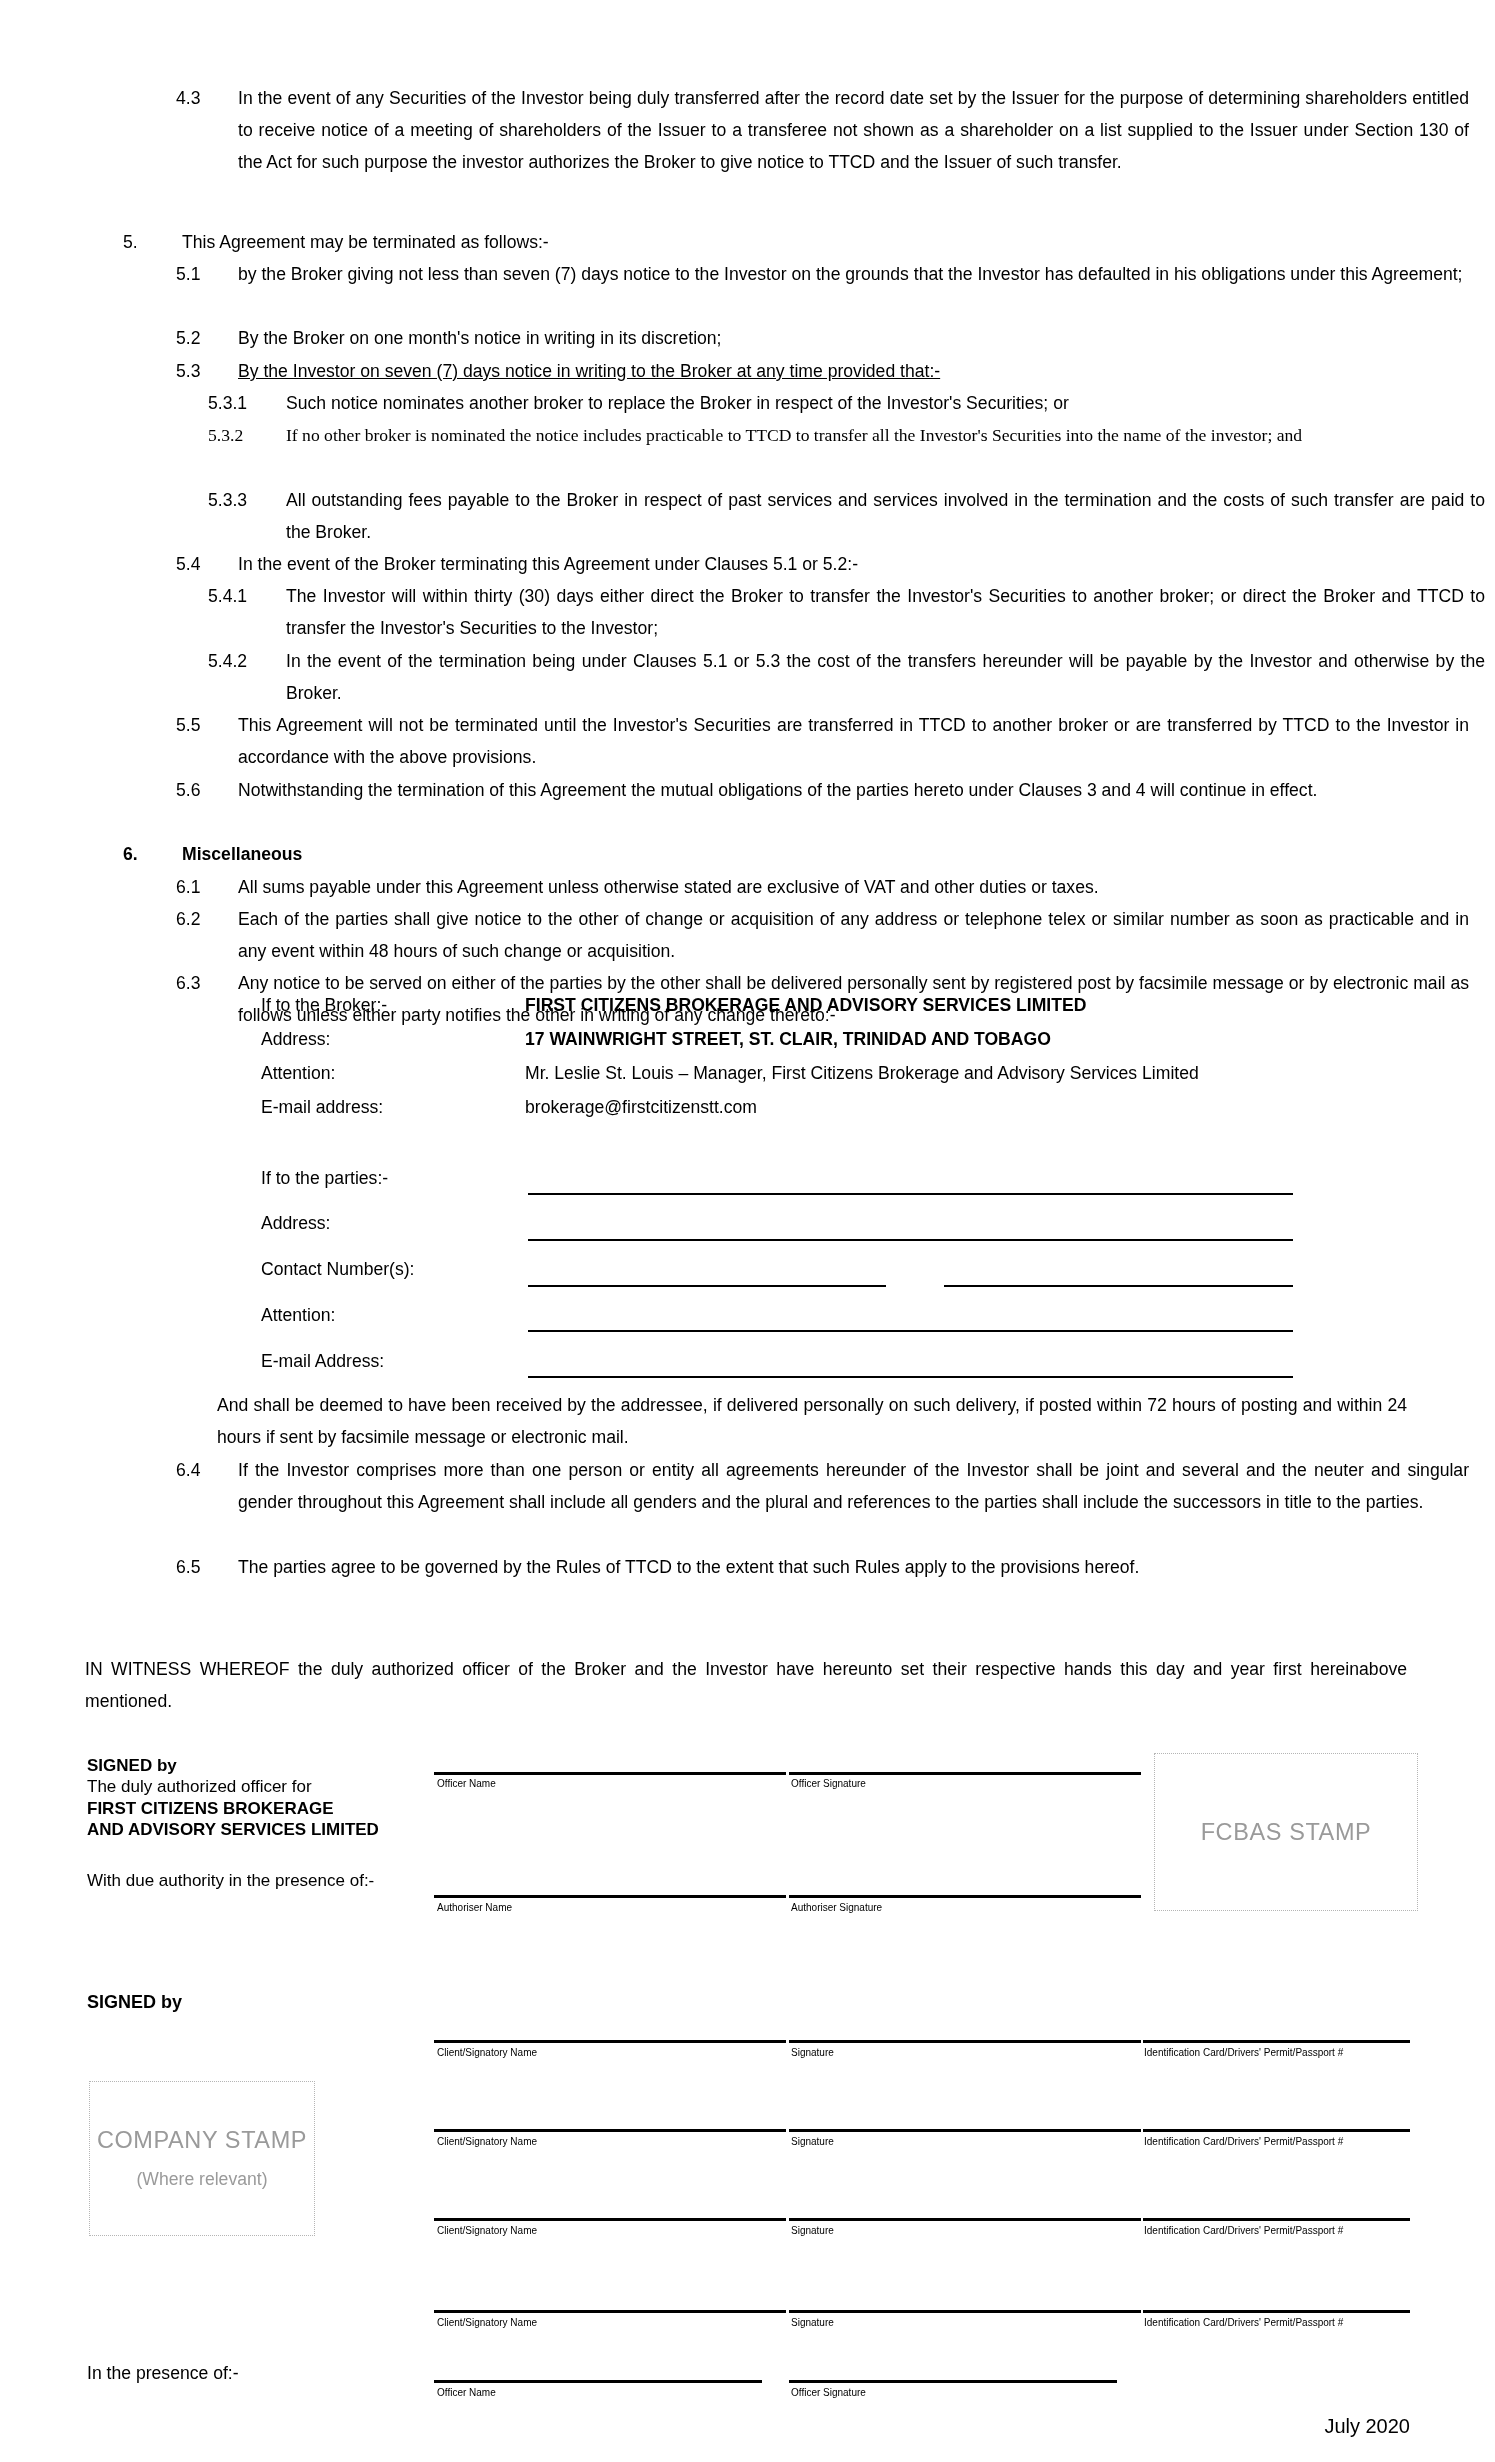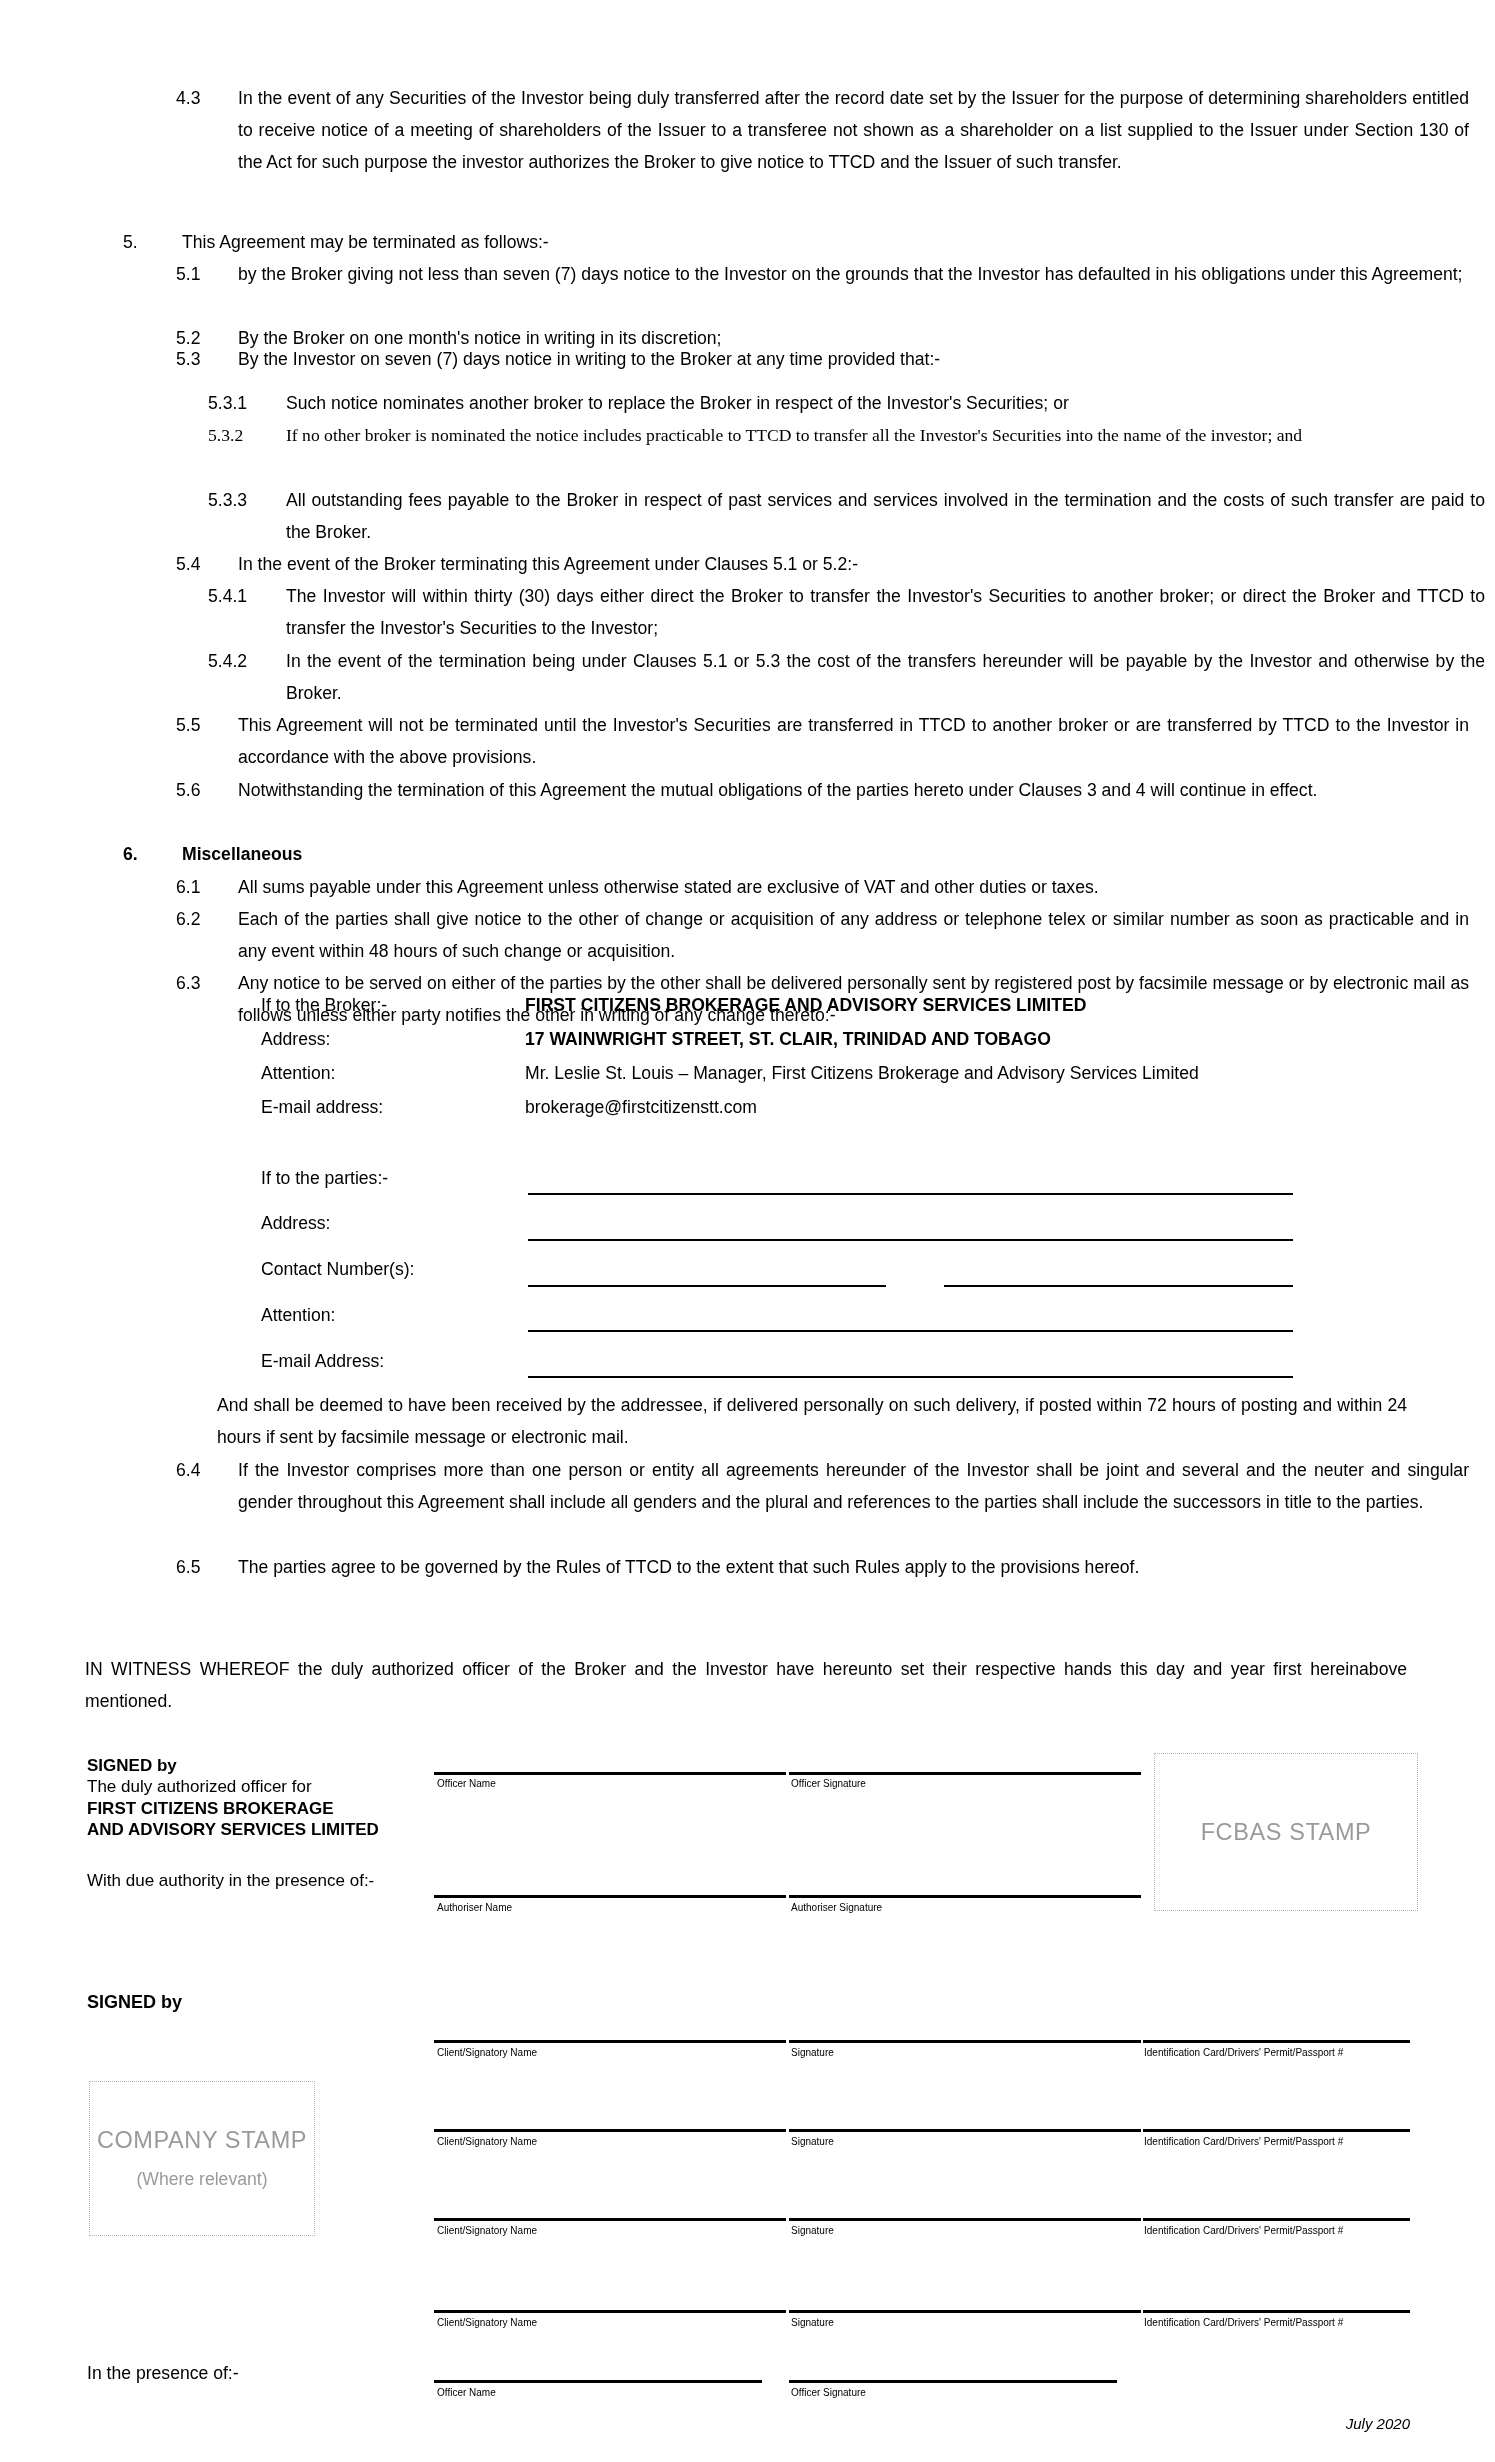--- a/index.html
+++ b/index.html
@@ -97,23 +97,22 @@
     white-space: nowrap;
   }
   .signed-block {
     position: absolute;
     font-size: 17px;
     line-height: 21px;
     white-space: nowrap;
   }
   .footer-date {
     position: absolute;
-    font-size: 15px;
-    white-space: nowrap;
-    font-style: italic;
+    font-size: 20px;
+    white-space: nowrap;
   }
 </style>
 </head>
 <body>
 
 <div class="page">
 
   <div class="clause" style="left:176px; top:82px; width:1231px; padding-left:62px;">
     <span class="num">4.3</span>
     <span class="body">In the event of any Securities of the Investor being duly transferred after the record date set by the Issuer for the purpose of determining shareholders entitled to receive notice of a meeting of shareholders of the Issuer to a transferee not shown as a shareholder on a list supplied to the Issuer under Section 130 of the Act for such purpose the investor authorizes the Broker to give notice to TTCD and the Issuer of such transfer.</span>
@@ -127,21 +126,21 @@
   <div class="clause" style="left:176px; top:258px; width:1231px; padding-left:62px;">
     <span class="num">5.1</span>
     <span class="body">by the Broker giving not less than seven (7) days notice to the Investor on the grounds that the Investor has defaulted in his obligations under this Agreement;</span>
   </div>
 
   <div class="clause" style="left:176px; top:322px; width:1231px; padding-left:62px; text-align:left;">
     <span class="num">5.2</span>
     <span class="body">By the Broker on one month's notice in writing in its discretion;</span>
   </div>
 
-  <div class="clause" style="left:176px; top:343px; width:1231px; padding-left:62px; text-align:left;">
+  <div class="clause" style="left:176px; top:355px; width:1231px; padding-left:62px; text-align:left;text-decoration:underline;">
     <span class="num">5.3</span>
     <span class="body">By the Investor on seven (7) days notice in writing to the Broker at any time provided that:-</span>
   </div>
 
   <div class="clause" style="left:208px; top:387px; width:1199px; padding-left:78px; text-align:left;">
     <span class="num">5.3.1</span>
     <span class="body">Such notice nominates another broker to replace the Broker in respect of the Investor's Securities; or</span>
   </div>
 
   <div class="clause" style="left:208px; top:419px; width:1199px; padding-left:78px;font-family:Liberation Serif, serif;">

